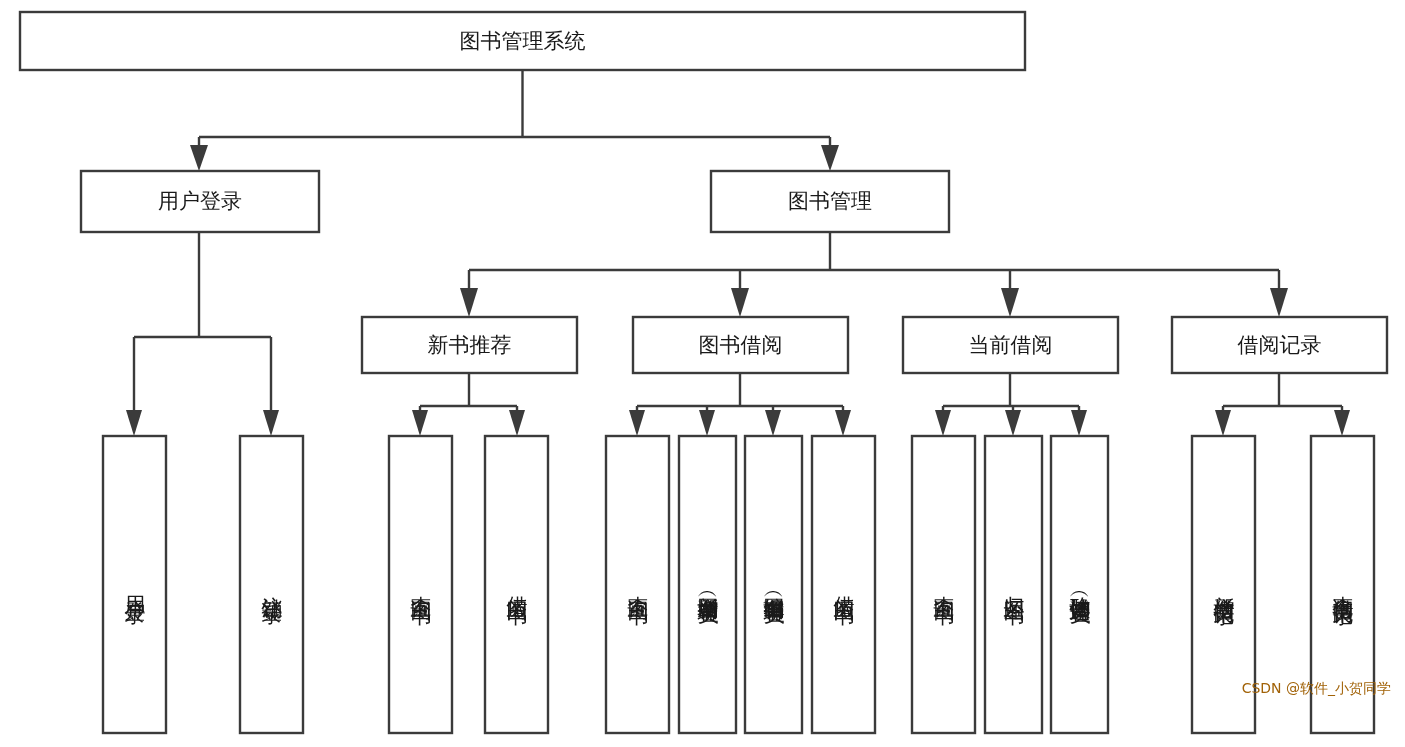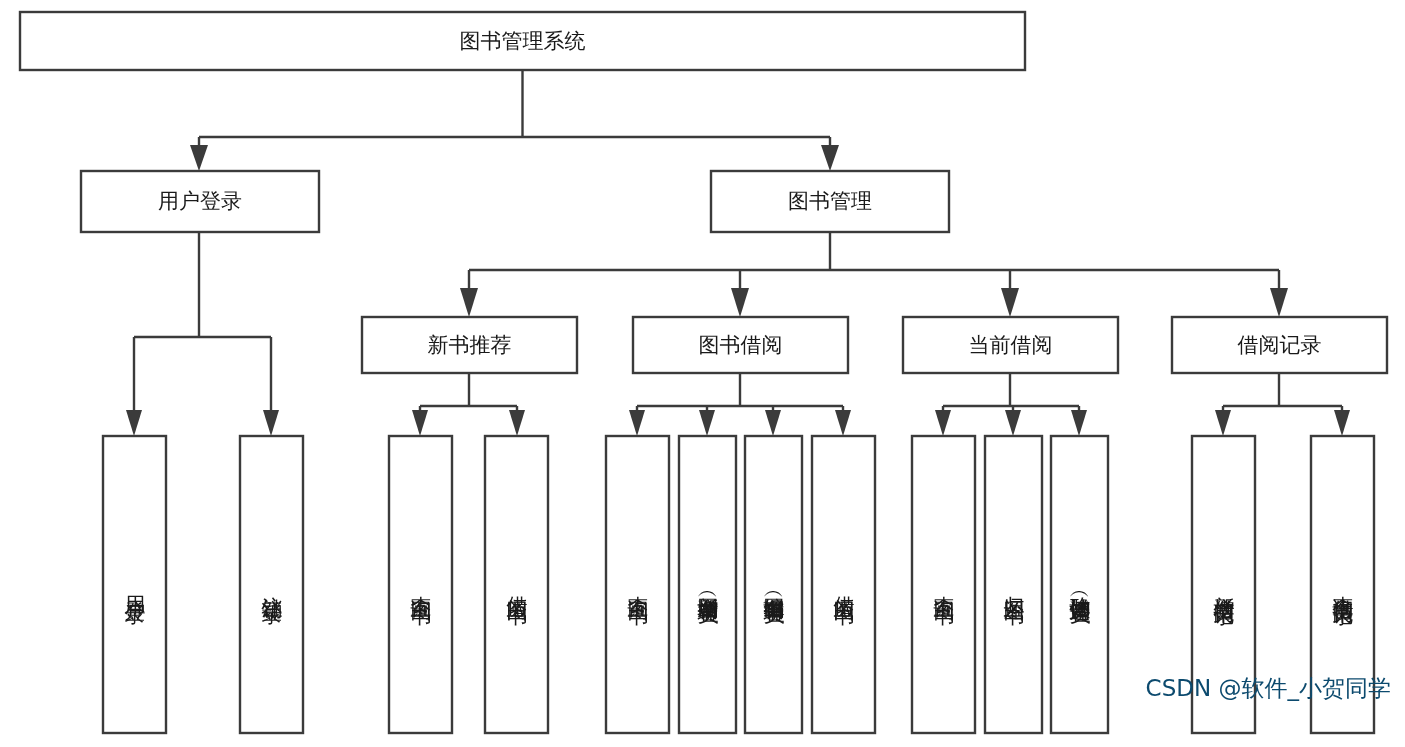--- a/index.html
+++ b/index.html
@@ -60,24 +60,24 @@
     display: flex;
     align-items: center;
     justify-content: center;
     text-align: center;
     white-space: nowrap;
     pointer-events: none;
   }
   .watermark {
     position: absolute;
     right: 14px;
-    bottom: 0;
-    font-family: "DejaVu Sans", "Liberation Sans", sans-serif;
-    font-size: 23px;
-    color: #0c4a6e;
+    bottom: 6px;
+    font-family: "DejaVu Sans", "Liberation Sans", sans-serif;
+    font-size: 14px;
+    color: #a16207;
     white-space: nowrap;
   }
 </style>
 </head>
 <body>
 
 <div id="diagram-root">
 
   <svg id="tree-svg" viewBox="0 0 1405 747">
 

